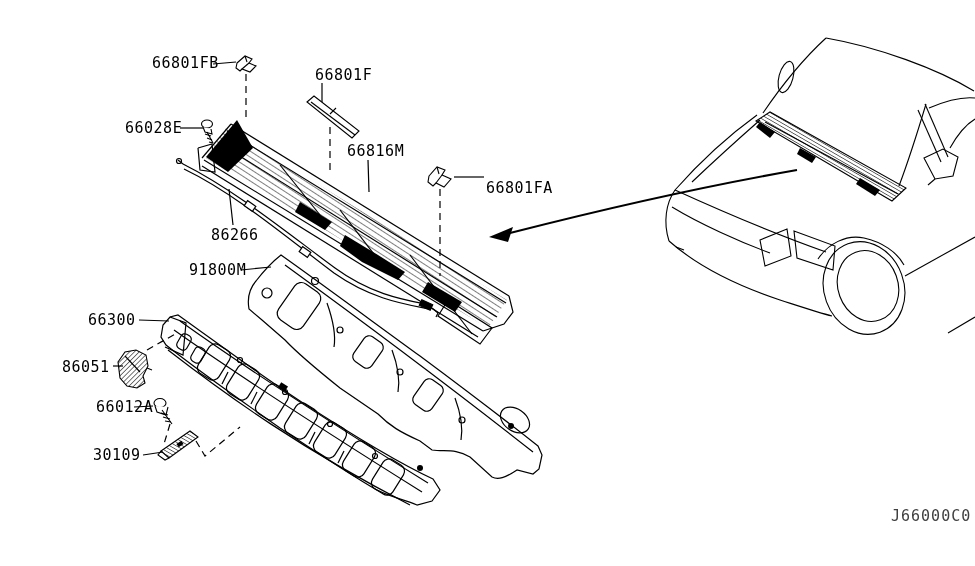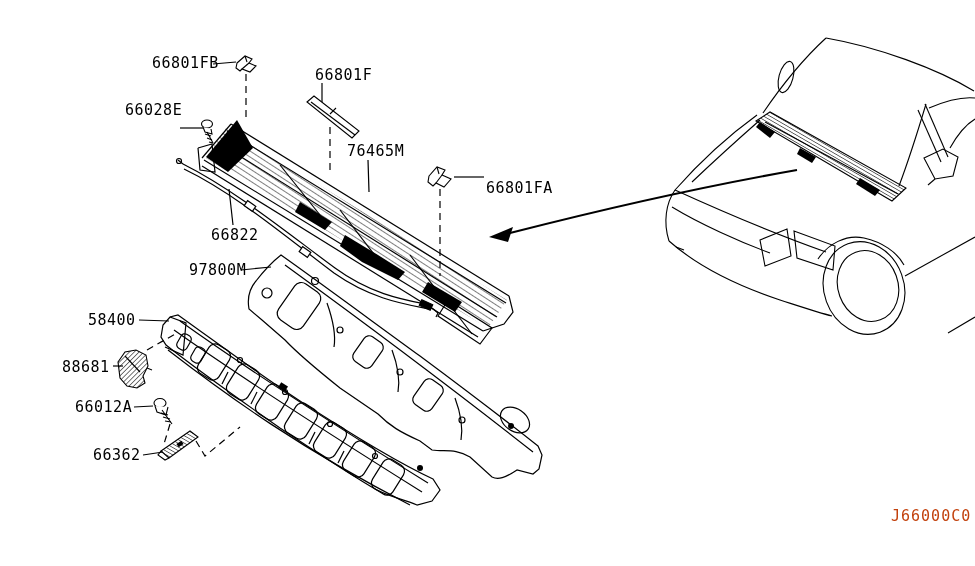--- a/index.html
+++ b/index.html
@@ -17,21 +17,21 @@
     line-height:16px;
     letter-spacing:.5px;
     color:#000;
     white-space:nowrap;
     cursor:default;
   }
   .dcode{
     position:absolute;
     font-size:15px;
     letter-spacing:1px;
-    color:#c2410c;
+    color:#404040;
     white-space:nowrap;
   }
 </style>
 </head>
 <body>
 
 <div class="canvas">
 
 <svg class="art" width="975" height="566" viewBox="0 0 975 566">
   <defs>
@@ -237,25 +237,25 @@
   </g>
 
   <g>
     <path d="M797,170 C 700,187 600,210 510,233" stroke="#000" stroke-width="2" fill="none"></path>
     <polygon points="489,237 513,227 508,242" fill="#000"></polygon>
   </g>
 </svg>
 
 <div class="plabel" style="left:152px;top:55px">66801FB</div>
 <div class="plabel" style="left:315px;top:67px">66801F</div>
-<div class="plabel" style="left:125px;top:102px">66028E</div>
-<div class="plabel" style="left:347px;top:143px">76465M</div>
+<div class="plabel" style="left:125px;top:120px">66028E</div>
+<div class="plabel" style="left:347px;top:143px">66816M</div>
 <div class="plabel" style="left:486px;top:180px">66801FA</div>
-<div class="plabel" style="left:211px;top:227px">66822</div>
-<div class="plabel" style="left:189px;top:262px">97800M</div>
-<div class="plabel" style="left:88px;top:312px">58400</div>
-<div class="plabel" style="left:62px;top:359px">88681</div>
-<div class="plabel" style="left:75px;top:399px">66012A</div>
-<div class="plabel" style="left:93px;top:447px">66362</div>
+<div class="plabel" style="left:211px;top:227px">86266</div>
+<div class="plabel" style="left:189px;top:262px">91800M</div>
+<div class="plabel" style="left:88px;top:312px">66300</div>
+<div class="plabel" style="left:62px;top:359px">86051</div>
+<div class="plabel" style="left:96px;top:399px">66012A</div>
+<div class="plabel" style="left:93px;top:447px">30109</div>
 
 <div class="dcode" style="left:891px;top:507px">J66000C0</div>
 
 </div>
 
 </body></html>

